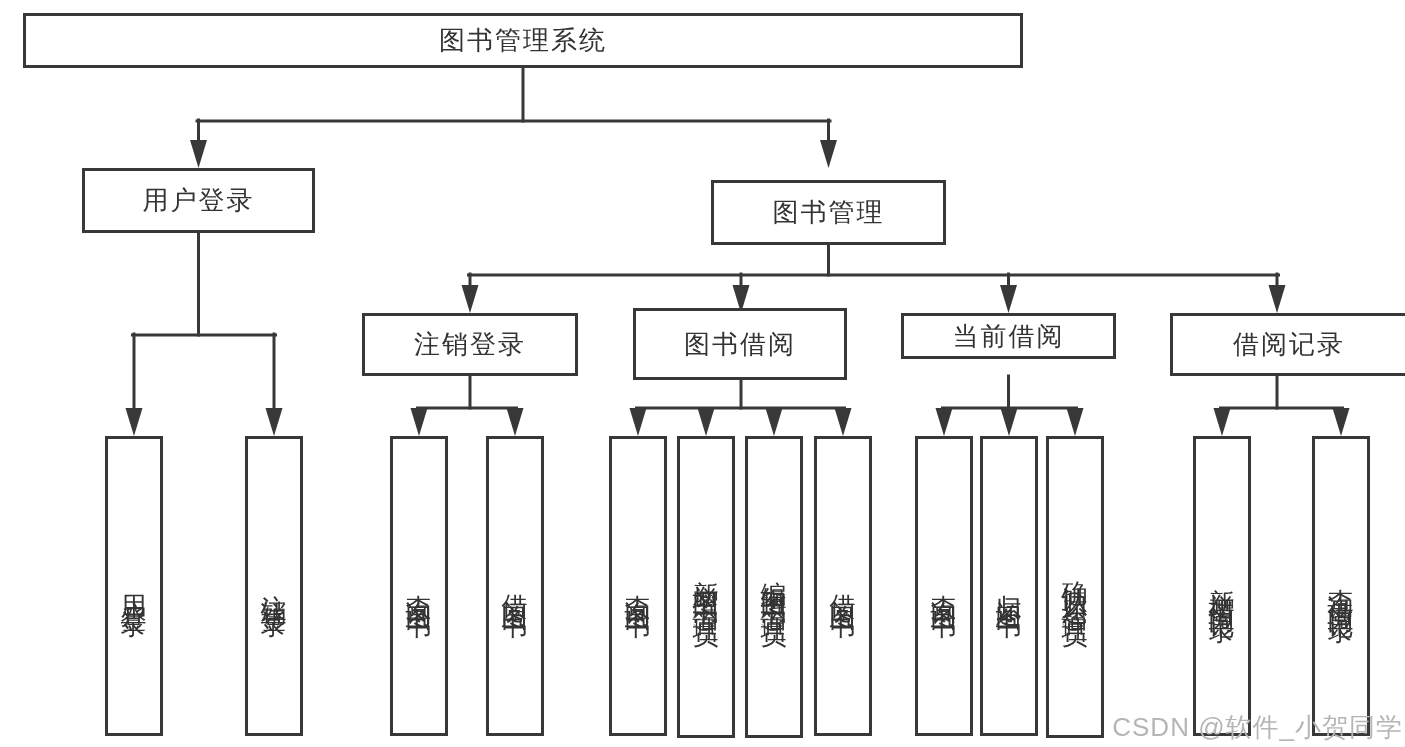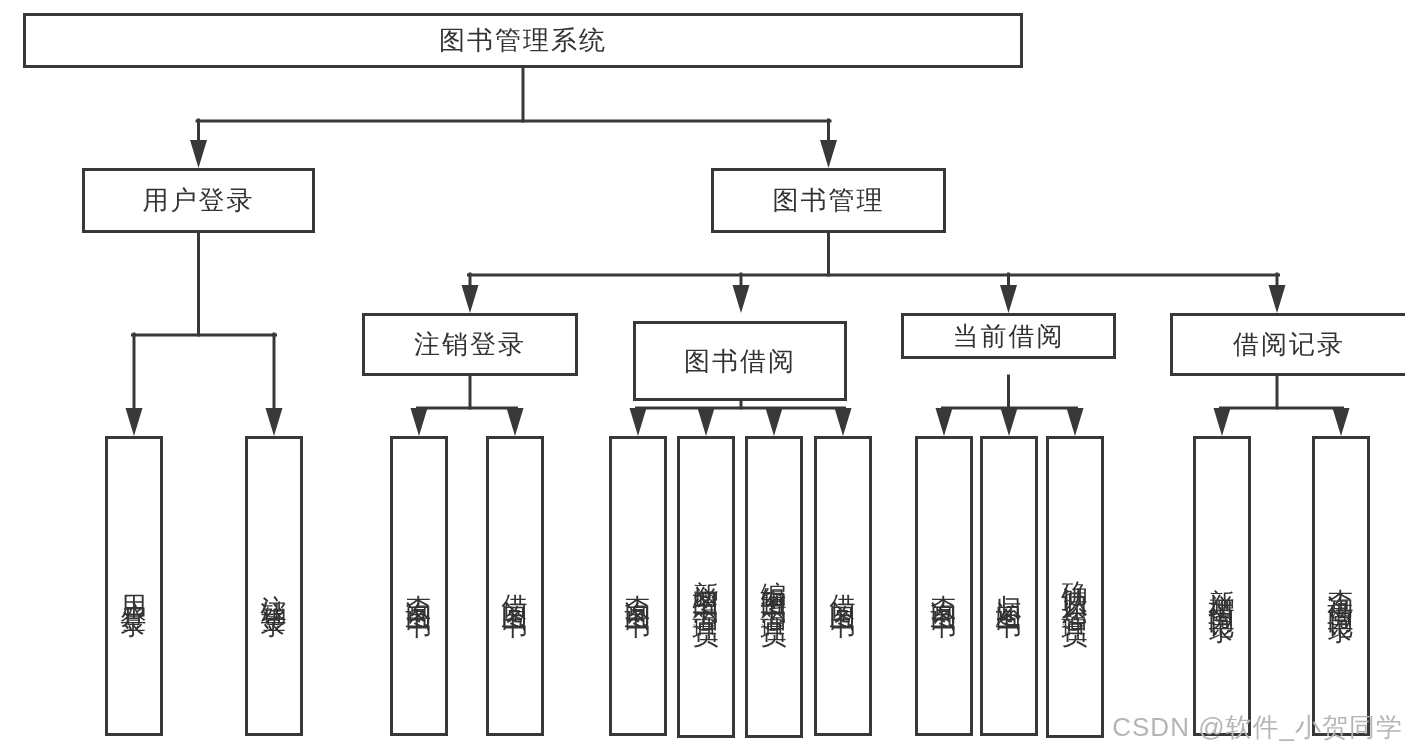--- a/index.html
+++ b/index.html
@@ -92,24 +92,24 @@
       <line x1="1277" y1="376" x2="1277" y2="408"></line>
       <line x1="1220.5" y1="408" x2="1342.5" y2="408"></line>
       <polygon points="1222,436 1213.5,408 1230.5,408"></polygon>
       <polygon points="1341,436 1332.5,408 1349.5,408"></polygon>
     </g>
   </svg>
 
   <div class="node h" style="left:23px;top:13px;width:1000px;height:55px;">图书管理系统</div>
 
   <div class="node h" style="left:82px;top:168px;width:233px;height:65px;">用户登录</div>
-  <div class="node h" style="left:711px;top:168px;width:235px;height:65px;">图书管理</div>
+  <div class="node h" style="left:711px;top:180px;width:235px;height:65px;">图书管理</div>
 
   <div class="node h" style="left:362px;top:313px;width:216px;height:63px;">注销登录</div>
-  <div class="node h" style="left:633px;top:321px;width:214px;height:80px;">图书借阅</div>
+  <div class="node h" style="left:633px;top:308px;width:214px;height:72px;">图书借阅</div>
   <div class="node h" style="left:901px;top:313px;width:215px;height:46px;">当前借阅</div>
   <div class="node h" style="left:1170px;top:313px;width:238px;height:63px;">借阅记录</div>
 
   <div class="node v" style="left:105px;top:436px;width:58px;height:300px;">用户登录</div>
   <div class="node v" style="left:245px;top:436px;width:58px;height:300px;">注销登录</div>
 
   <div class="node v" style="left:390px;top:436px;width:58px;height:300px;">查询图书</div>
   <div class="node v" style="left:486px;top:436px;width:58px;height:300px;">借阅图书</div>
 
   <div class="node v" style="left:609px;top:436px;width:58px;height:300px;">查询图书</div>

